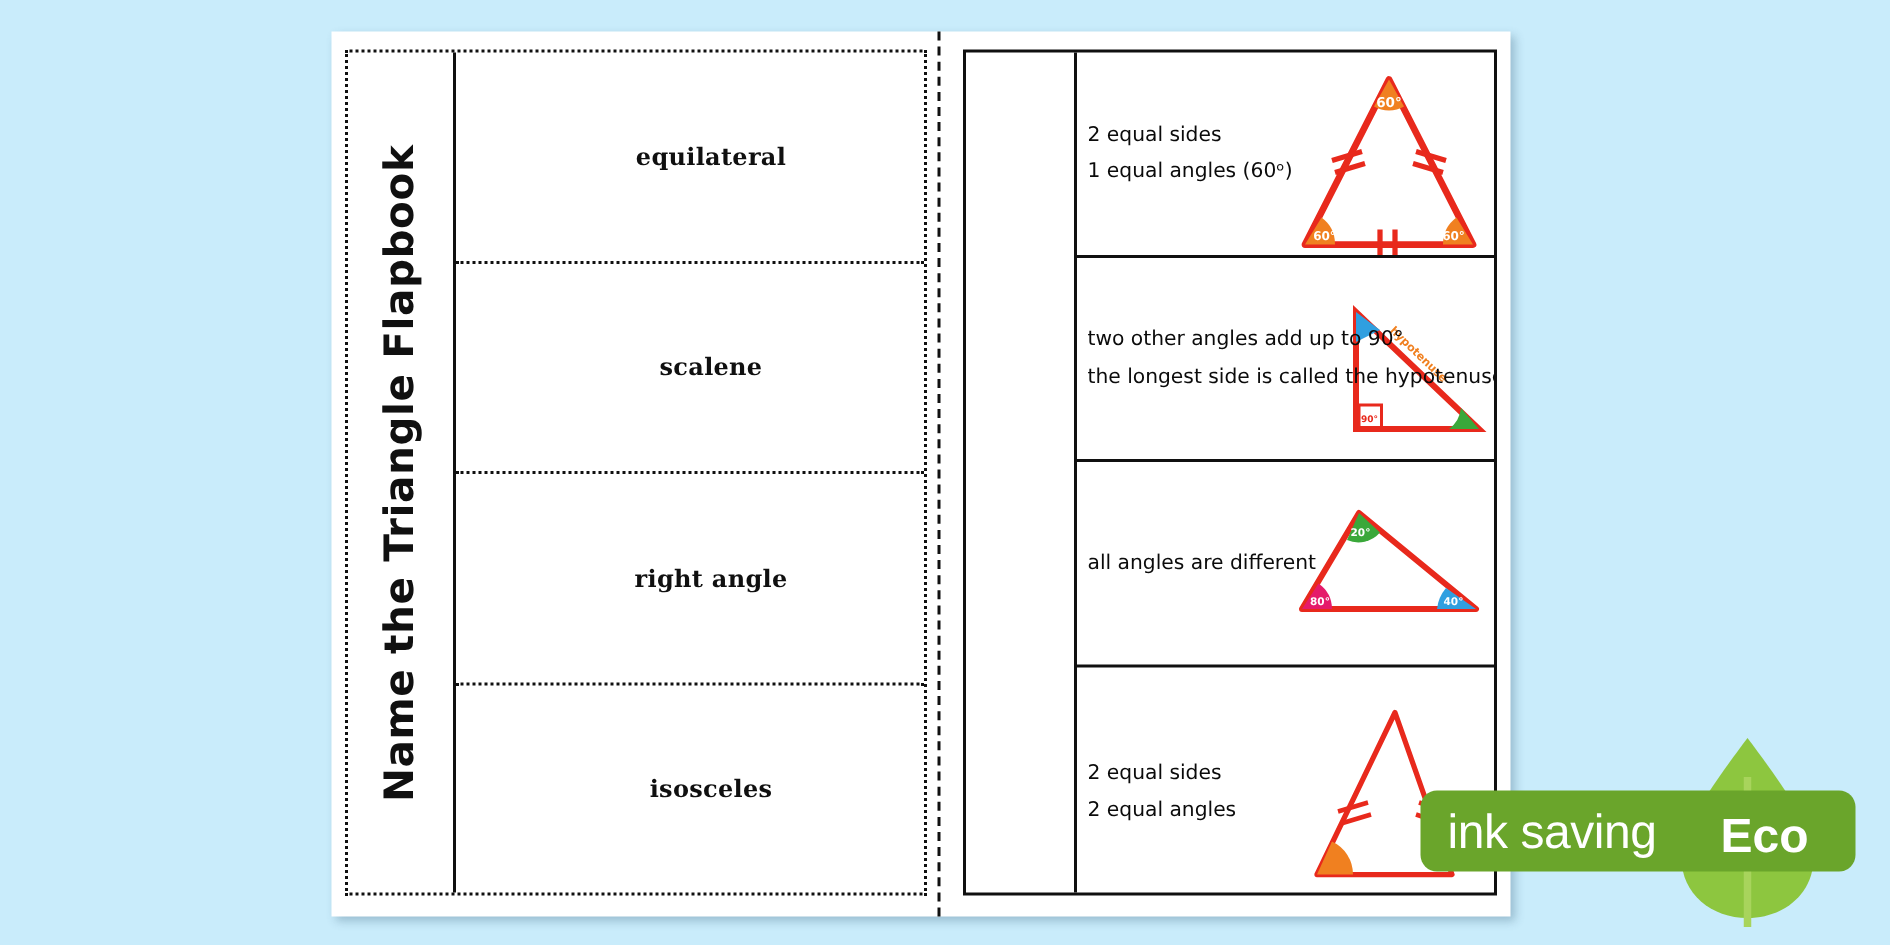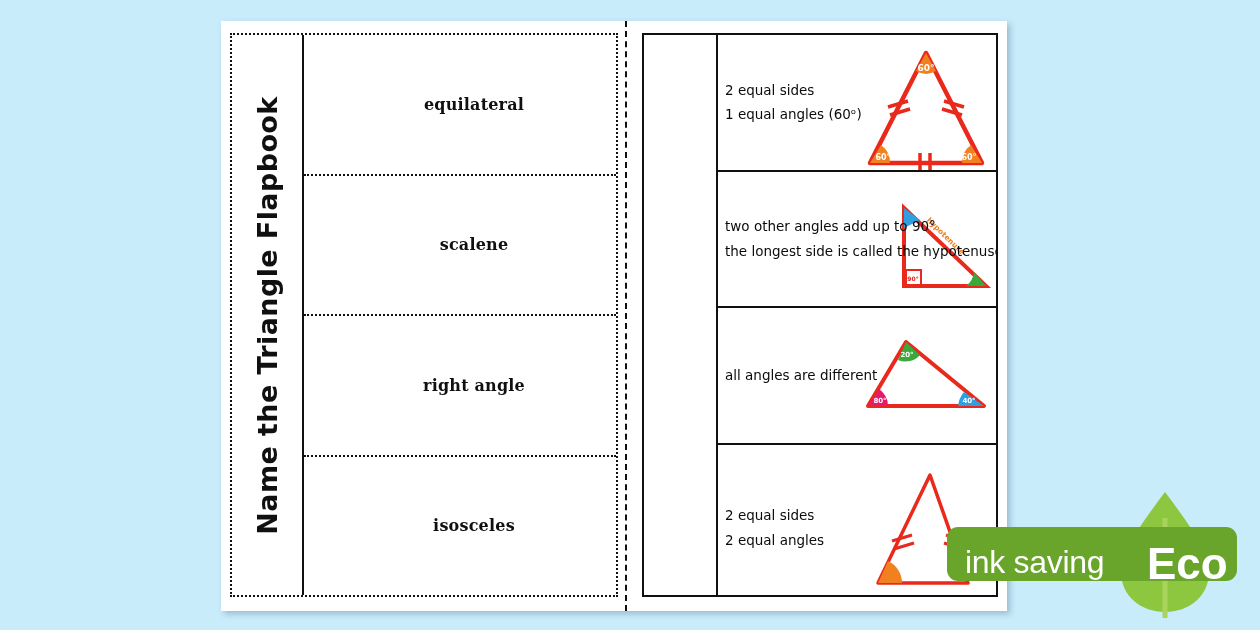--- a/index.html
+++ b/index.html
@@ -162,42 +162,42 @@
   }
   #eco-pill {
     position: absolute;
     left: 0;
     top: 0;
     width: 290px;
     height: 54px;
     background: #6aa52b;
     border-radius: 11px;
     display: flex;
-    align-items: flex-end;
+    align-items: center;
   }
   #eco-ink-label {
     font-family: "Liberation Sans", sans-serif;
     font-size: 32px;
     color: #ffffff;
     margin-left: 18px;
     letter-spacing: -0.3px;
   }
   #eco-leaf-wrap {
     position: absolute;
     left: 170px;
     top: -39px;
     width: 96px;
     height: 132px;
   }
   #eco-eco-label {
     position: absolute;
     left: 200px;
     top: 12px;
     font-family: "Liberation Sans", sans-serif;
-    font-size: 44px;
+    font-size: 32px;
     font-weight: bold;
     color: #ffffff;
     z-index: 3;
   }
 </style>
 </head>
 <body>
 
 <div id="worksheet-page">
 

